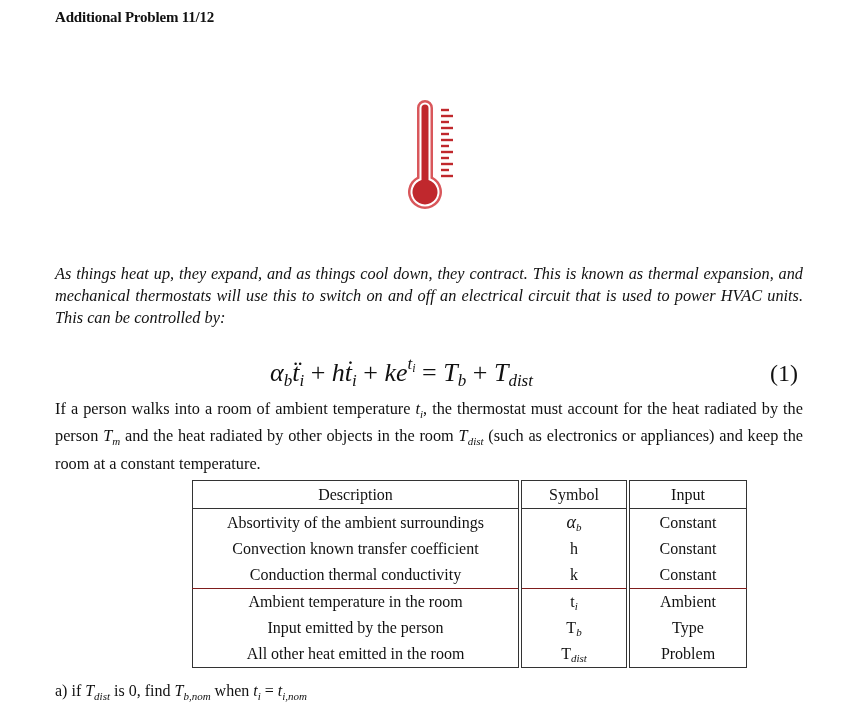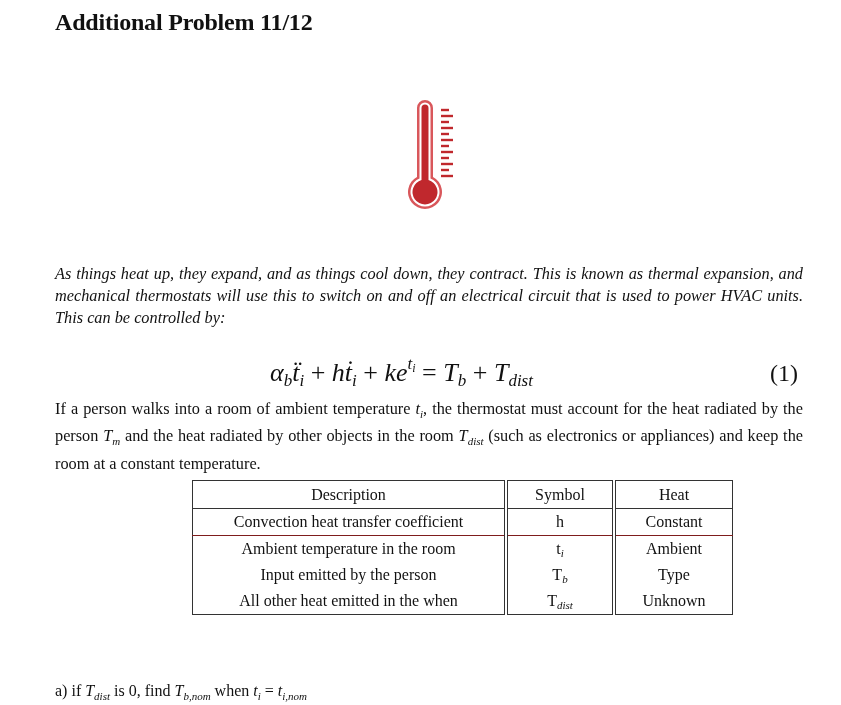--- a/index.html
+++ b/index.html
@@ -1,32 +1,32 @@
 <!DOCTYPE html>
 <html><head>
 <meta charset="utf-8">
 <style>
   html, body { margin:0; padding:0; background:#ffffff; }
   body { width:841px; height:705px; position:relative; overflow:hidden;
          font-family:"Liberation Serif","DejaVu Serif",serif; color:#111; }
-  .title { position:absolute; left:55px; top:9px; font-size:24px; font-weight:bold; letter-spacing:-0.2px; }
+  .title { position:absolute; left:55px; top:9px; font-size:15px; font-weight:bold; letter-spacing:-0.2px; }
   .thermo { position:absolute; left:405px; top:96px; width:56px; height:118px; }
   .para { position:absolute; left:55px; width:748px; font-size:16.3px; line-height:22px; text-align:justify; }
   .p1 { top:263px;font-style:italic; }
   .p2 { top:398px; }
   .eq { position:absolute; left:0; top:358px; width:841px; height:34px; }
   .eq-body { position:absolute; left:270px; top:0; font-family:"Liberation Serif","DejaVu Serif",serif; font-size:26px; font-style:italic; white-space:nowrap;text-align:center; }
   .eq-body .up { font-style:normal; }
   .eq-body sub { font-size:17px; vertical-align:-5px; line-height:0; }
   .eq-body sup { font-size:17px; vertical-align:12px; line-height:0; }
   .eq-num { position:absolute; left:770px; top:2px; font-size:24px; }
   table.vars { position:absolute; left:192px; top:480px; border-collapse:collapse; font-size:16px; border:1px solid #333; }
   table.vars td, table.vars th { font-weight:normal; text-align:center; padding:0 20px; height:26px; line-height:26px; }
   table.vars th { height:27px; border-bottom:1px solid #333; }
-  table.vars .c1 { width:287px; padding:0 12px; }
+  table.vars .c1 { width:287px; padding:0 19px; }
   table.vars .c2 { width:64px; border-left:4px double #333; }
   table.vars .c3 { width:76px; border-left:4px double #333; }
   table.vars tr.grp td { border-top:1px solid #7f1d1d; }
   .sym-i { font-style:italic; }
   .sym sub { font-size:11px; font-style:italic; vertical-align:-3px; line-height:0; }
   .q { position:absolute; left:55px; top:682px; font-size:16px; white-space:nowrap;text-align:center; }
   .q i sub { font-size:11px; vertical-align:-4px; line-height:0; }
 </style>
 </head>
 <body>
@@ -60,38 +60,48 @@
   <span class="eq-num">(1)</span>
 </div>
 
 <p class="para p2" style="margin:0;"><span>If a person walks into a room of ambient temperature </span><i>t</i><sub style="font-size:11px;font-style:italic;">i</sub><span>, the thermostat must account for the heat radiated by the person </span><i>T</i><sub style="font-size:11px;font-style:italic;">m</sub><span> and the heat radiated by other objects in the room </span><i>T</i><sub style="font-size:11px;font-style:italic;">dist</sub><span> (such as electronics or appliances) and keep the room at a constant temperature.</span></p>
 
 <table class="vars">
   <tbody>
       <tr>
     <th class="c1">Description</th>
     <th class="c2">Symbol</th>
-    <th class="c3">Heat</th>
+    <th class="c3">Input</th>
   </tr>
   <tr>
-    <td class="c1">Convection heat transfer coefficient</td>
+    <td class="c1">Absortivity of the ambient surroundings</td>
+    <td class="c2 sym"><span class="sym-i" style="font-size:18px;">α</span><sub>b</sub></td>
+    <td class="c3">Constant</td>
+  </tr>
+  <tr>
+    <td class="c1">Convection known transfer coefficient</td>
     <td class="c2 sym"><span>h</span></td>
+    <td class="c3">Constant</td>
+  </tr>
+  <tr>
+    <td class="c1">Conduction thermal conductivity</td>
+    <td class="c2 sym"><span>k</span></td>
     <td class="c3">Constant</td>
   </tr>
   <tr class="grp">
     <td class="c1">Ambient temperature in the room</td>
     <td class="c2 sym"><span>t</span><sub>i</sub></td>
     <td class="c3">Ambient</td>
   </tr>
   <tr>
     <td class="c1">Input emitted by the person</td>
     <td class="c2 sym"><span>T</span><sub>b</sub></td>
     <td class="c3">Type</td>
   </tr>
   <tr>
-    <td class="c1">All other heat emitted in the when</td>
+    <td class="c1">All other heat emitted in the room</td>
     <td class="c2 sym"><span>T</span><sub>dist</sub></td>
-    <td class="c3">Unknown</td>
+    <td class="c3">Problem</td>
   </tr>
 </tbody>
   </table>
 
 <div class="q"><span>a) if </span><i><span>T</span><sub>dist</sub></i><span> is 0, find </span><i><span>T</span><sub>b,nom</sub></i><span> when </span><i><span>t</span><sub>i</sub></i><span> = </span><i><span>t</span><sub>i,nom</sub></i></div>
 
 </body></html>

